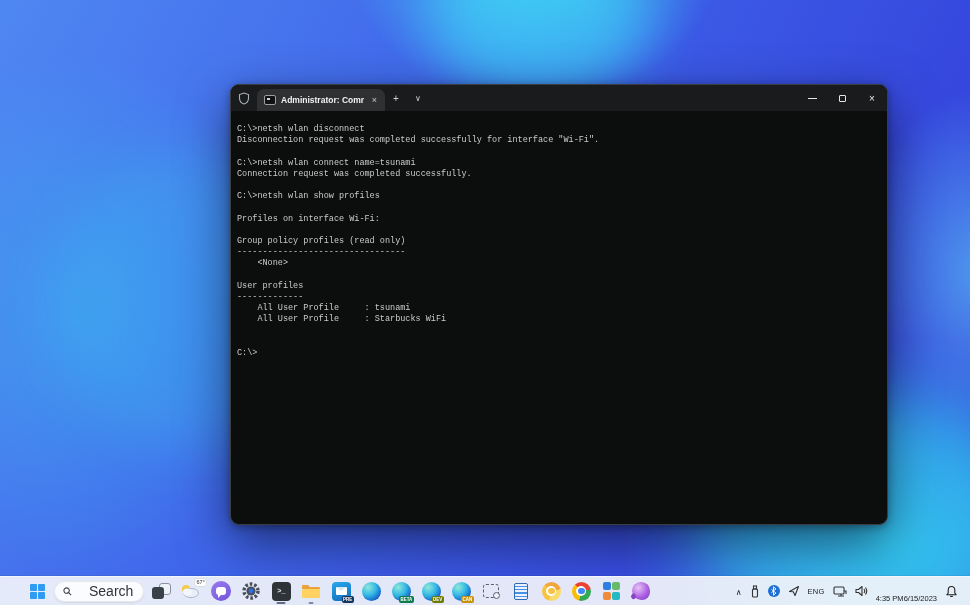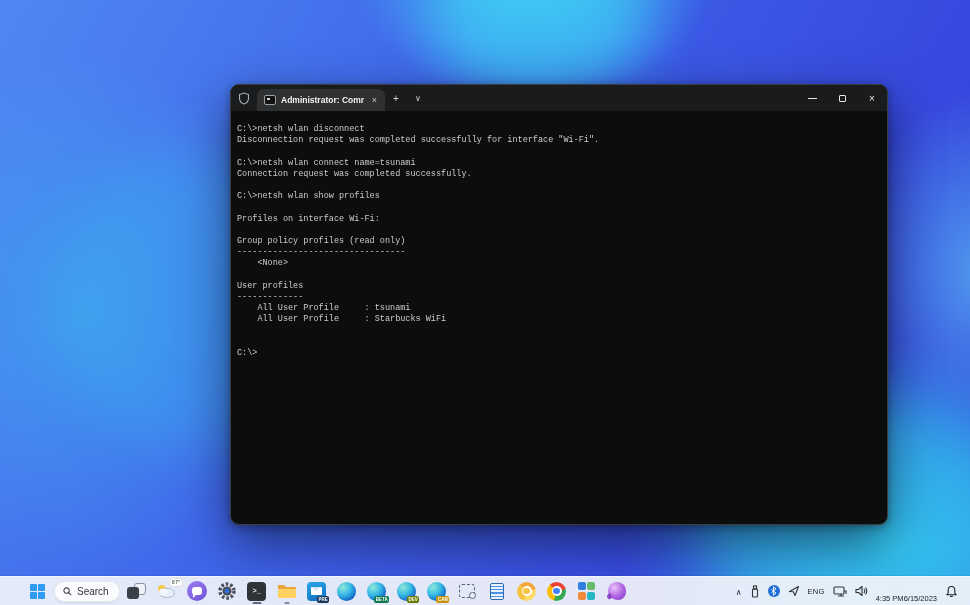--- a/index.html
+++ b/index.html
@@ -48,21 +48,21 @@
     display:flex; align-items:center; justify-content:space-between; padding:0 8px 0 24px; }
   .tb-left { display:flex; align-items:center; gap:4px; height:100%; }
   .tb-icon { width:26px; height:26px; border-radius:5px; display:flex; align-items:center; justify-content:center; position:relative; flex:0 0 auto; }
   .run-dash { position:absolute; bottom:0px; left:50%; transform:translateX(-50%); height:2.5px; border-radius:2px; background:#7d8aa8; }
   .run-dash.active { width:9px; background:#5f6b85; }
   .run-dash.idle { width:5px; }
 
   .search-pill { height:21px; display:flex; align-items:center; gap:5px; padding:0 10px 0 8px;
     background:rgba(255,255,255,.85); border:1px solid rgba(0,0,0,.08); border-radius:11px;
     box-shadow:0 1px 2px rgba(0,0,0,.08); }
-  .search-pill span { font-size:10px; color:#333; }
+  .search-pill span { font-size:14px; color:#333;margin-left:12px; }
 
   .taskview { position:relative; width:19px; height:16px; }
   .taskview .back { position:absolute; right:0; top:0; width:12px; height:12px; border-radius:3px; background:#eef1f7; border:1px solid #8a90a0; }
   .taskview .front { position:absolute; left:0; bottom:0; width:12px; height:12px; border-radius:3px; background:#3a4048; }
 
   .weather { position:relative; width:26px; height:22px; }
   .temp-badge { position:absolute; top:-2px; right:-3px; background:#fff; border:1px solid rgba(0,0,0,.12);
     border-radius:4px; font-size:5.5px; color:#333; padding:0 1.5px; line-height:7px; }
 
   .chat-circle { width:20px; height:20px; border-radius:50%; background:linear-gradient(145deg,#9b7bf0,#6f54d8);

